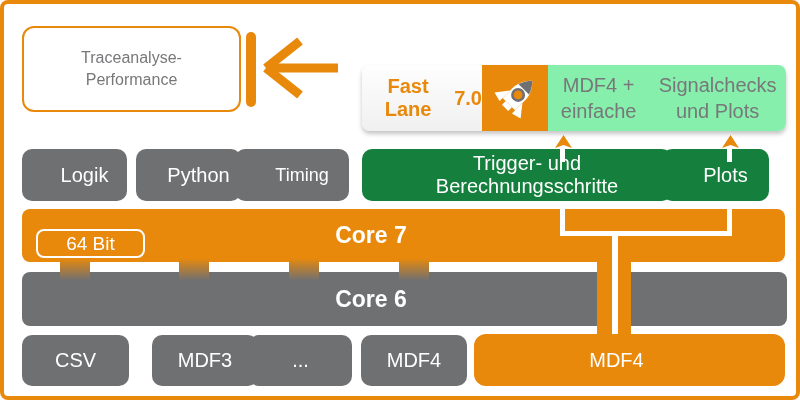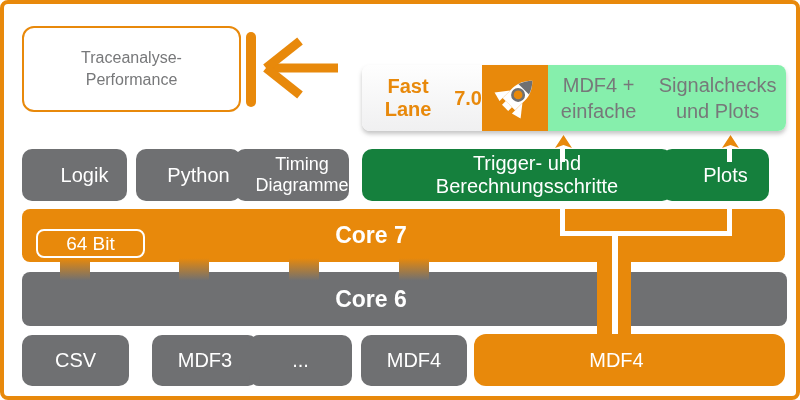--- a/index.html
+++ b/index.html
@@ -63,21 +63,20 @@
 
   <div class="abs wline" style="left:556px;top:197px;width:5px;height:35px"></div>
   <div class="abs wline" style="left:723px;top:197px;width:5px;height:35px"></div>
   <div class="abs wline" style="left:556px;top:227px;width:172px;height:5px"></div>
   <div class="abs wline" style="left:608px;top:227px;width:6px;height:103px"></div>
 
   <div class="abs flexc gbox row1" style="left:18px;width:105px">Logik</div>
   <div class="abs flexc gbox row1" style="left:132px;width:105px">Python</div>
   <div class="abs flexc gbox row1 twoline" style="left:231px;width:114px">
     <span>Timing</span>
-    <span>Diagramme</span>
   </div>
   <div class="abs flexc obox row1" style="left:358px;width:310px">Trigger- und Berechnungsschritte</div>
   <div class="abs flexc obox row1" style="left:658px;width:107px">Plots</div>
 
   <div class="abs wline" style="left:556px;top:140px;width:5px;height:18px"></div>
   <div class="abs wline" style="left:723px;top:140px;width:5px;height:18px"></div>
   <svg class="abs" style="left:551px;top:131px" width="17" height="13">
       <polygon points="0,13 8.5,0 17,13 8.5,10" fill="#E8890B"></polygon>
     </svg>
   <svg class="abs" style="left:718px;top:131px" width="17" height="13">

